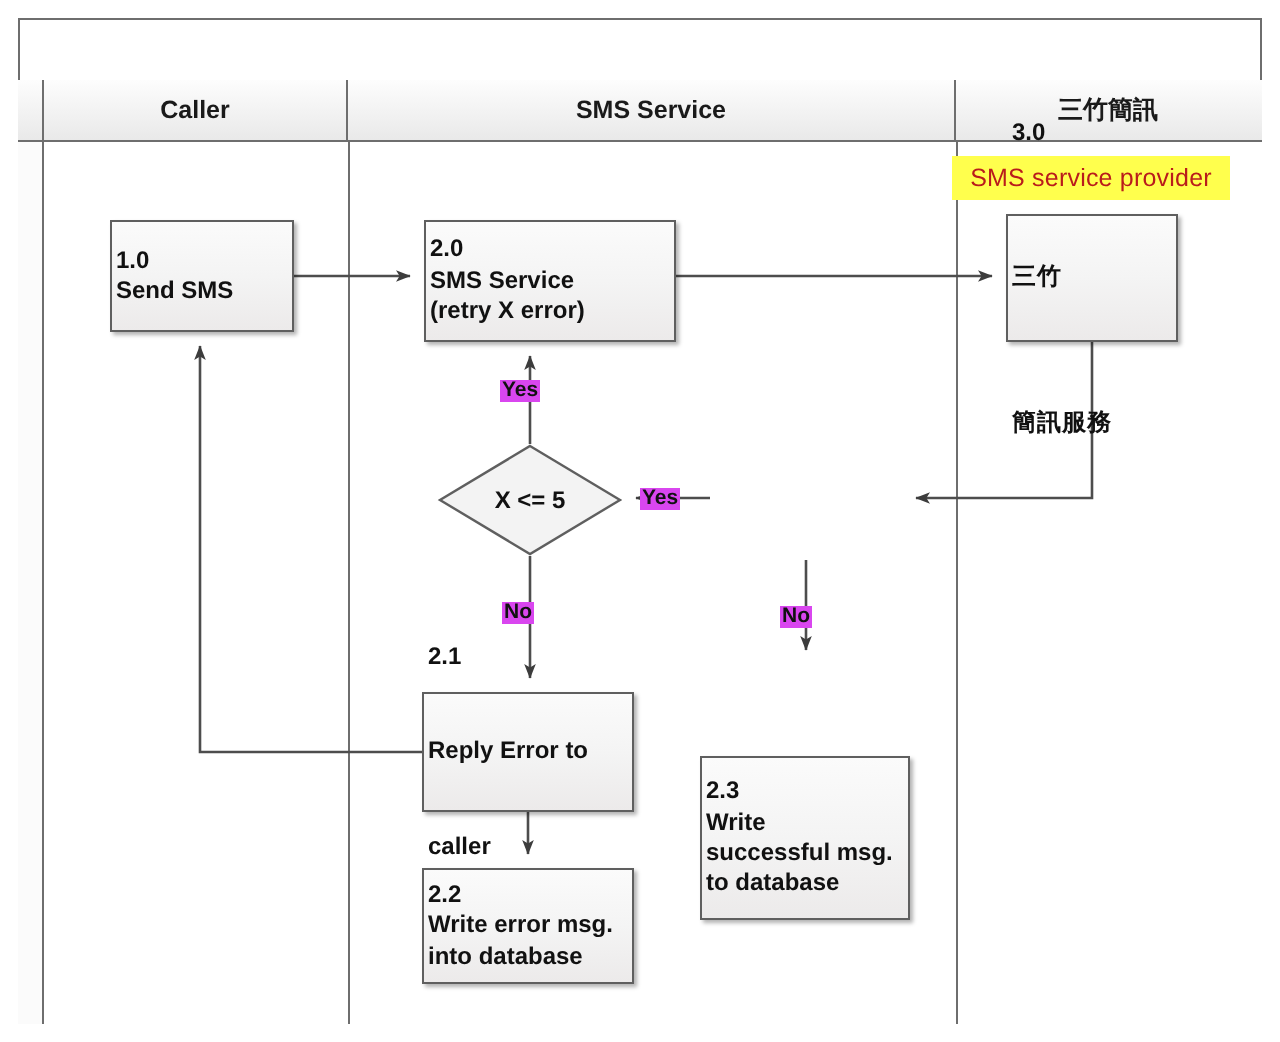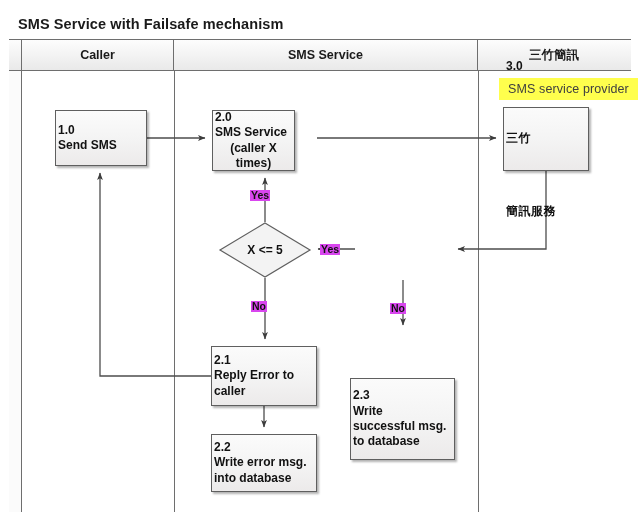--- a/index.html
+++ b/index.html
@@ -69,23 +69,23 @@
     box-shadow:1.5px 1.5px 2px rgba(0,0,0,.30);
     display:flex;flex-direction:column;align-items:flex-start;justify-content:center;
     font-size:12px;color:#111;line-height:1.28;text-align:center;
     font-weight:bold;padding:1px 2px;
   }
   .node .num{font-weight:bold;}
   .node .lbl{font-weight:bold;}
   .node.cjk .lbl{font-weight:bold;letter-spacing:.5px;margin-top:13px;}
 
   #n10{left:55px;top:110px;width:92px;height:56px;}
-  #n20{left:212px;top:110px;width:83px;height:61px;}
+  #n20{left:212px;top:110px;width:126px;height:61px;}
   #n30{left:503px;top:107px;width:86px;height:64px;gap:44px;}
-  #n21{left:211px;top:346px;width:106px;height:60px;}
+  #n21{left:211px;top:346px;width:106px;height:60px;gap:32px;}
   #n22{left:211px;top:434px;width:106px;height:58px;}
   #n23{left:350px;top:332px;width:105px;height:82px;margin-top:46px;}
 
   
   .diamond{position:absolute;}
   .diamond svg{display:block;overflow:visible;}
   .diamond .dtext{
     position:absolute;left:0;top:0;width:100%;height:100%;
     display:flex;flex-direction:column;align-items:center;justify-content:center;
     font-size:12px;font-weight:bold;color:#111;line-height:1.2;text-align:center;
@@ -102,36 +102,33 @@
     position:absolute;font-size:10.5px;font-weight:bold;color:#111;
     background:#d946ef;padding:0 1px;line-height:1;
   }
   #lbl-yes-up{left:250px;top:190px;}
   #lbl-no-left{left:251px;top:301px;}
   #lbl-yes-mid{left:320px;top:244px;}
   #lbl-no-right{left:390px;top:303px;}
 
   
   .highlight{
-    position:absolute;left:499px;top:78px;width:139px;height:22px;
+    position:absolute;left:476px;top:78px;width:139px;height:22px;
     background:#ffff4d;
     display:flex;align-items:center;justify-content:center;
-    font-size:12.5px;color:#404040;font-weight:normal;letter-spacing:.1px;
+    font-size:12.5px;color:#b91c1c;font-weight:normal;letter-spacing:.1px;
   }
 </style>
 </head>
 <body>
 
 <div id="root">
 
   <div class="frame"></div>
 
-  <div class="title-bar">
-    <span class="title-text">SMS Service with Failsafe mechanism</span>
-  </div>
 
   <div class="lane-head-row">
     <div class="gutter-head"></div>
     <div class="lane-head lh-caller">
       <span>Caller</span>
     </div>
     <div class="lane-head lh-sms">
       <span>SMS Service</span>
     </div>
     <div class="lane-head lh-vendor">
@@ -178,21 +175,21 @@
   </div>
 
   <div class="node" id="n10">
     <span class="num">1.0</span>
     <span class="lbl">Send SMS</span>
   </div>
 
   <div class="node" id="n20">
     <span class="num">2.0</span>
     <span class="lbl">SMS Service</span>
-    <span class="lbl">(caller X times)</span>
+    <span class="lbl">(retry X error)</span>
   </div>
 
   <div class="node cjk" id="n30">
     <span class="num">3.0</span>
     <span class="lbl">三竹</span>
     <span class="lbl">簡訊服務</span>
   </div>
 
   <div class="node" id="n21">
     <span class="num">2.1</span>

